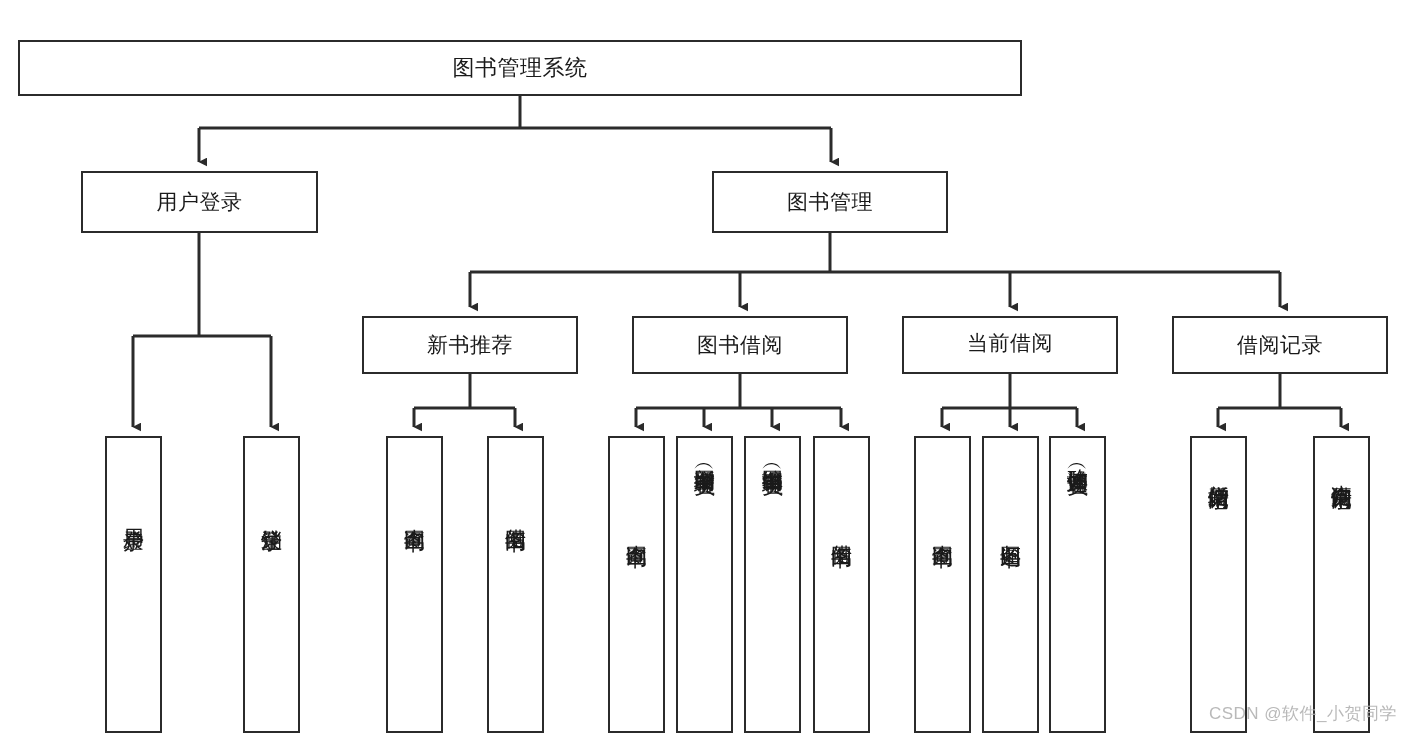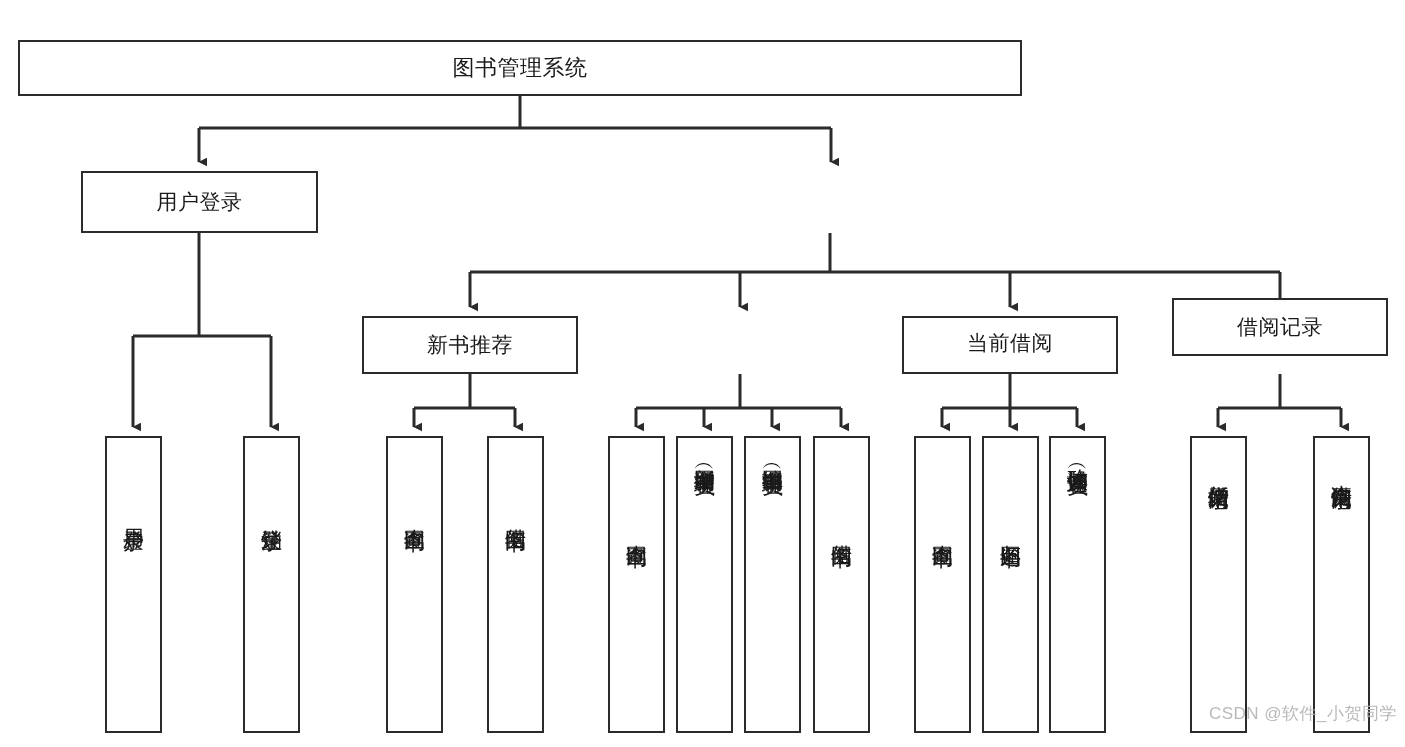--- a/index.html
+++ b/index.html
@@ -146,31 +146,37 @@
   </svg>
 
   <div class="node root horizontal" style="left:18px; top:12px; width:1004px; height:56px;margin-top:28px;">
     <span class="label">图书管理系统</span>
   </div>
 
   <div class="node horizontal" style="left:81px; top:171px; width:237px; height:62px;">
     <span class="label">用户登录</span>
   </div>
 
+  <div class="node horizontal" style="left:712px; top:171px; width:236px; height:62px;">
+    <span class="label">图书管理</span>
+  </div>
 
   <div class="node horizontal" style="left:362px; top:316px; width:216px; height:58px;justify-content:center;">
     <span class="label">新书推荐</span>
   </div>
 
+  <div class="node horizontal" style="left:632px; top:316px; width:216px; height:58px;">
+    <span class="label">图书借阅</span>
+  </div>
 
   <div class="node horizontal" style="left:902px; top:316px; width:216px; height:58px;font-family:Liberation Mono, monospace;">
     <span class="label">当前借阅</span>
   </div>
 
-  <div class="node horizontal" style="left:1172px; top:298px; width:216px; height:58px;">
+  <div class="node horizontal" style="left:1172px; top:316px; width:216px; height:58px;">
     <span class="label">借阅记录</span>
   </div>
 
   <div class="node vertical mid" style="left:105px; top:436px; width:57px; height:297px;">
     <span class="label">用户登录</span>
   </div>
 
   <div class="node vertical mid" style="left:243px; top:436px; width:57px; height:297px;">
     <span class="label">注销登录</span>
   </div>

